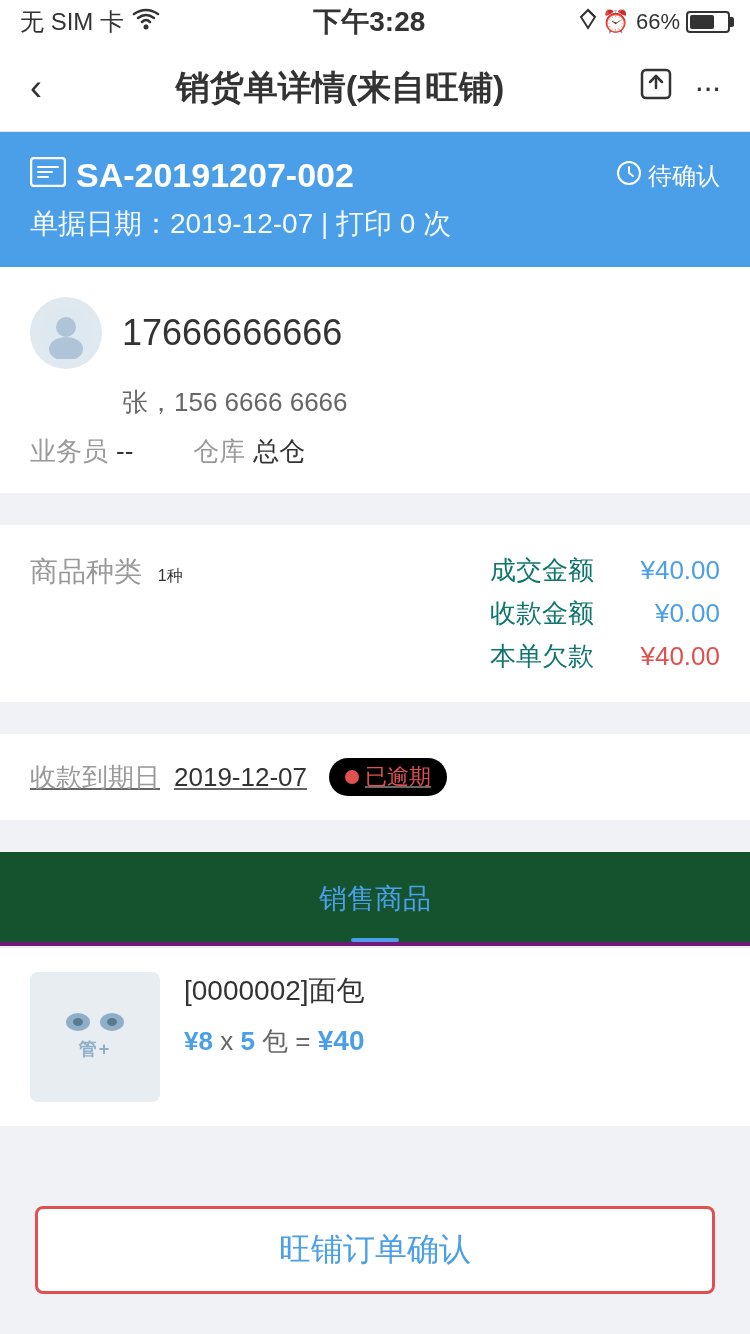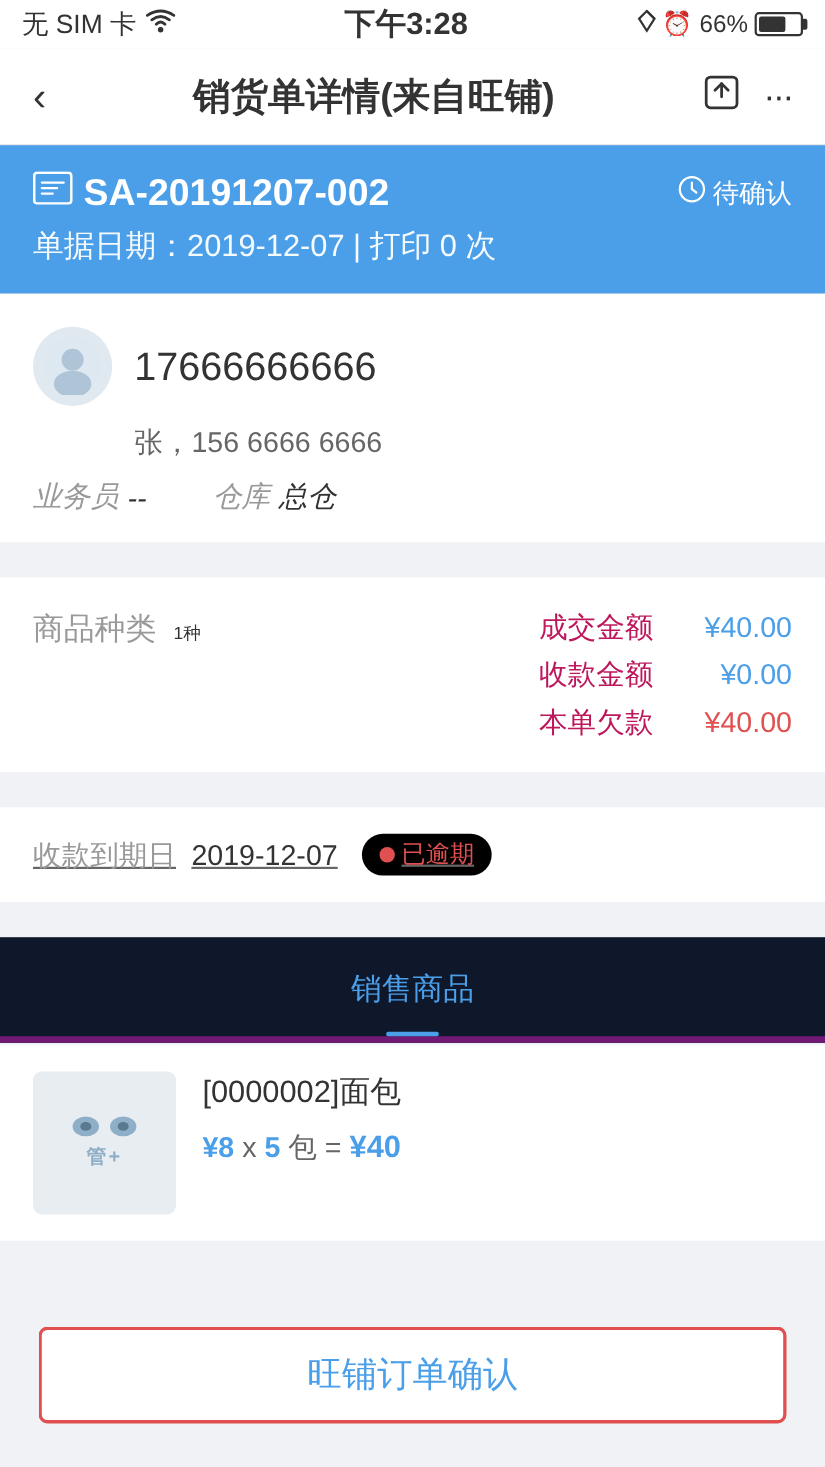--- a/index.html
+++ b/index.html
@@ -116,21 +116,21 @@
       padding-left: 92px;
     }
     .customer-meta {
       display: flex;
       align-items: center;
       gap: 60px;
       padding-left: 0;
       font-size: 26px;
       color: #666;
     }
-    .meta-item { display: flex; align-items: flex-end; gap: 8px; font-style: italic; }
+    .meta-item { display: flex; align-items: center; gap: 8px; }
     .meta-label { color: #999; }
     .meta-value { color: #333; }
 
     
     .summary-section {
       background: #fff;
       padding: 28px 30px;
       margin-bottom: 16px;
     }
     .summary-row {
@@ -143,21 +143,21 @@
     .summary-right { text-align: right; }
     .summary-line {
       display: flex;
       justify-content: flex-end;
       align-items: center;
       gap: 16px;
       margin-bottom: 8px;
       font-size: 26px;
     }
     .summary-line:last-child { margin-bottom: 0; }
-    .amount-label { color: #be185d; }
+    .amount-label { color: #0f766e; }
     .amount-value { color: #4a9fe8; min-width: 110px; text-align: right; }
     .amount-value.red { color: #e05050; }
 
     
     .due-section {
       background: #fff;
       padding: 24px 30px;
       margin-bottom: 16px;
       display: flex;
       align-items: center;
@@ -181,23 +181,23 @@
     }
     .overdue-dot {
       width: 14px; height: 14px;
       background: #e05050;
       border-radius: 50%;
       flex-shrink: 0;
     }
 
     
     .tabs-section {
-      background: #0f172a;
-      display: flex;
-      border-bottom: 6px solid #701a75;
+      background: #14532d;
+      display: flex;
+      border-bottom: 4px solid #701a75;
     }
     .tab-item {
       flex: 1;
       text-align: center;
       padding: 28px 0 24px;
       font-size: 28px;
       color: #999;
       position: relative;
       cursor: pointer;
     }

